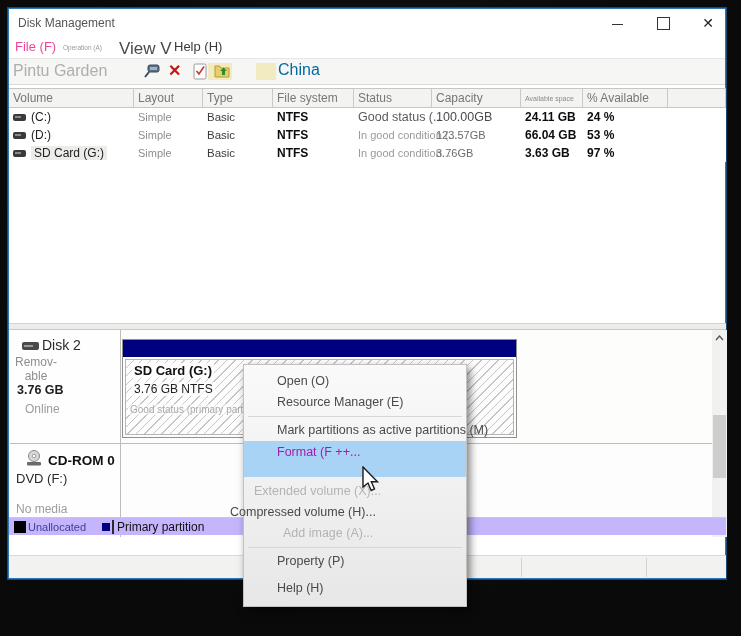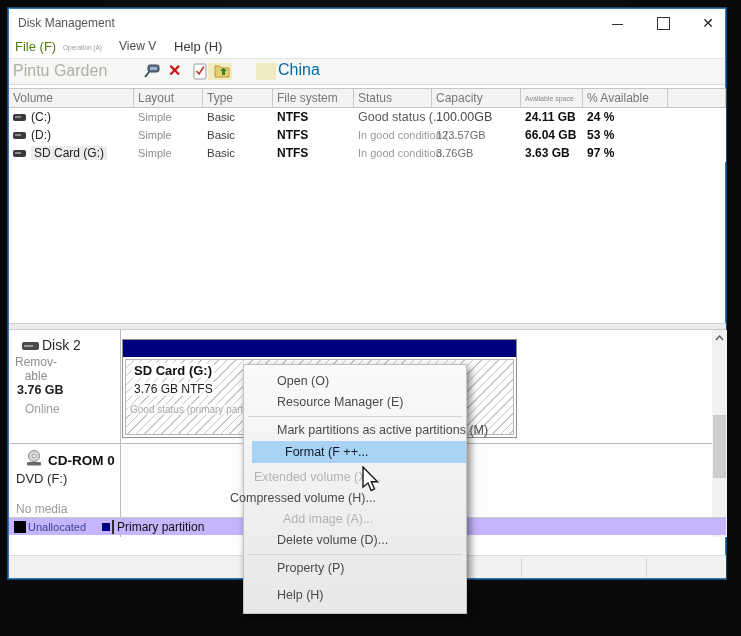--- a/index.html
+++ b/index.html
@@ -18,23 +18,23 @@
   .win-controls { position:absolute; right:10px; top:0; height:27px; display:flex; align-items:center; gap:31px; }
   .wc { width:14px; height:14px; position:relative; cursor:default; }
   .wc-min::after { content:""; position:absolute; left:1px; top:8px; width:11px; height:1px; background:#333; }
   .wc-max::after { content:""; position:absolute; left:1px; top:1px; width:11px; height:11px; border:1px solid #333; }
   .wc-close { font-size:14px; color:#222; line-height:14px; text-align:center; }
   .wc-close::after { content:"\2715"; }
 
   
   .menubar { position:absolute; left:0; top:27px; width:100%; height:22px; background:#ffffff; }
   .menubar span { position:absolute; top:3px; }
-  .mi-file { left:6px; font-size:13px; color:#4d7c0f; }
+  .mi-file { left:6px; font-size:13px; color:#ec4899; }
   .mi-operation { left:54px; top:8px !important; font-size:6.5px; color:#9a9a9a; }
-  .mi-view { left:110px; font-size:12px; color:#4a4a4a; }
+  .mi-view { left:110px; font-size:17px; color:#4a4a4a; }
   .mi-help { left:165px; font-size:13px; color:#3a3a3a; }
 
   
   .toolbar { position:absolute; left:0; top:49px; width:100%; height:27px; background:#f6f6f4;
              border-top:1px solid #e6e6e4; border-bottom:1px solid #d8d8d6; }
   .tb-title { position:absolute; left:4px; top:3px; font-size:16px; color:#aeaeaa; }
   .tb-hl { position:absolute; top:4px; height:17px; background:#f1e8b4; opacity:.8; }
   .tb-hl1 { left:199px; width:24px; }
   .tb-hl2 { left:247px; width:20px; }
   .tb-icon { position:absolute; top:4px; }
@@ -128,21 +128,21 @@
   .sb-sep { position:absolute; top:2px; width:1px; height:19px; background:#d2d2d0; }
   .sb-sep1 { left:512px; } .sb-sep2 { left:637px; }
 
   
   .context-menu { position:absolute; left:243px; top:364px; width:224px;
                   background:linear-gradient(#fafafa, #e7e7e7); border:1px solid #c2c2c0;
                   box-shadow:3px 4px 8px rgba(0,0,0,.5); padding:6px 0 7px 0; z-index:5; }
   .cm-item { height:21px; line-height:21px; font-size:12.5px; color:#4a4a4a;
              padding-left:33px; white-space:nowrap; }
   .cm-item.disabled { color:#b3b3b1; }
-  .cm-item.highlighted { background:#a9d3f5; height:22px; line-height:22px; color:#0f172a;margin-left:8px; }
+  .cm-item.highlighted { background:#a9d3f5; height:36px; line-height:22px; color:#a21caf; }
   .cm-sep { height:1px; background:#d6d6d4; margin:3px 4px; }
   [data-name="menu-item-extended-volume"] { padding-left:10px; margin-top:4px; }
   [data-name="menu-item-compressed-volume"] { padding-left:0; margin-left:-14px; }
   [data-name="menu-item-add-image"] { padding-left:39px; }
   [data-name="menu-item-help"] { margin-top:6px; }
 
   
   .cursor { position:absolute; left:361px; top:466px; z-index:9; }
 </style>
 </head>
@@ -322,21 +322,20 @@
 
   <div class="context-menu" data-name="partition-context-menu">
     <div class="cm-item" data-name="menu-item-open">Open (O)</div>
     <div class="cm-item" data-name="menu-item-resource-manager">Resource Manager (E)</div>
     <div class="cm-sep" data-name="menu-separator"></div>
     <div class="cm-item" data-name="menu-item-mark-active">Mark partitions as active partitions (M)</div>
     <div class="cm-item highlighted" data-name="menu-item-format">Format (F ++...</div>
     <div class="cm-item disabled" data-name="menu-item-extended-volume">Extended volume (X)...</div>
     <div class="cm-item" data-name="menu-item-compressed-volume">Compressed volume (H)...</div>
     <div class="cm-item disabled" data-name="menu-item-add-image">Add image (A)...</div>
-    <div class="cm-item" data-name="menu-item-delete-volume">Delete volume (D)...</div>
     <div class="cm-sep" data-name="menu-separator"></div>
     <div class="cm-item" data-name="menu-item-property">Property (P)</div>
     <div class="cm-item" data-name="menu-item-help">Help (H)</div>
   </div>
 
   <svg class="cursor" data-name="mouse-cursor" width="20" height="27" viewBox="0 0 20 27">
     <path d="M2 1 L2 21 L7 17 L10.2 24.5 L13.5 23 L10.3 15.8 L16.5 15.8 Z" fill="#ffffff" stroke="#1a1a1a" stroke-width="1.4"></path>
   </svg>
 
 </div>

